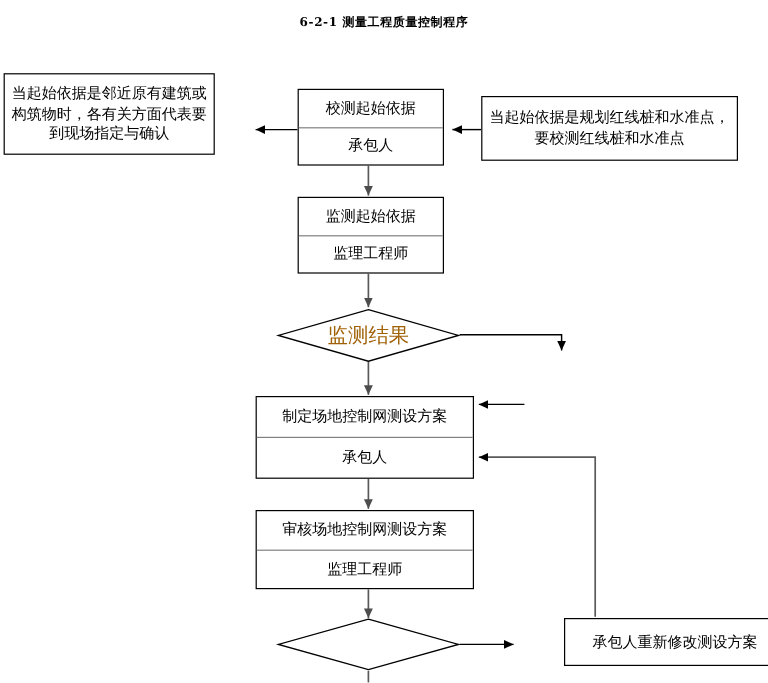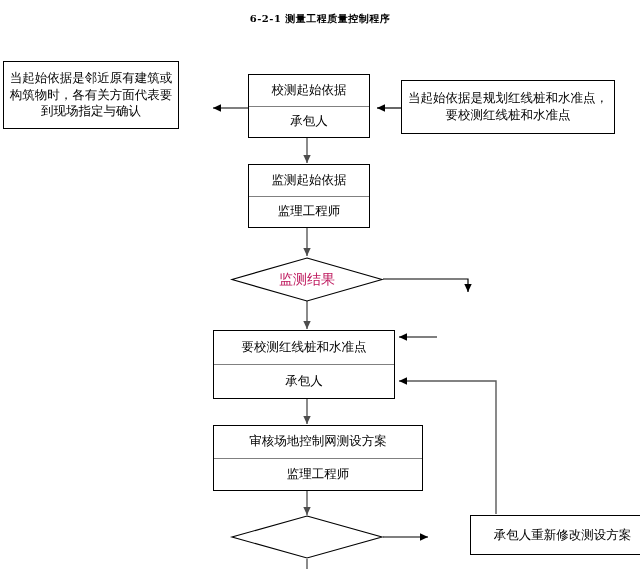--- a/index.html
+++ b/index.html
@@ -68,22 +68,22 @@
     z-index: 2;
   }
   .diamond-label {
     position: absolute;
     left: 0; top: 0;
     width: 100%;
     height: 100%;
     display: flex;
     align-items: center;
     justify-content: center;
-    font-size: 14px;
-    color: #be185d;
+    font-size: 17px;
+    color: #a16207;
   }
   .nowrap { white-space: nowrap; }
 </style>
 </head>
 <body>
 
 <div id="canvas">
 
   <div class="title">6-2-1 测量工程质量控制程序</div>
 
@@ -142,25 +142,25 @@
     <div class="row">监测起始依据</div>
     <div class="row divider-top">监理工程师</div>
   </div>
 
   <div class="diamond-wrap" style="left:232px; top:258px; width:150px; height:43px;">
     <div class="diamond-label nowrap">监测结果</div>
   </div>
 
 
   <div class="node" style="left:213px; top:330px; width:182px; height:69px;">
-    <div class="row">要校测红线桩和水准点</div>
+    <div class="row">制定场地控制网测设方案</div>
     <div class="row divider-top">承包人</div>
   </div>
 
-  <div class="node" style="left:213px; top:425px; width:210px; height:66px;">
+  <div class="node" style="left:213px; top:425px; width:182px; height:66px;">
     <div class="row">审核场地控制网测设方案</div>
     <div class="row divider-top">监理工程师</div>
   </div>
 
 
   <div class="node" style="left:430px; top:515px; width:185px; height:40px;margin-left:40px;">
     <div class="row nowrap">承包人重新修改测设方案</div>
   </div>
 
 </div>

